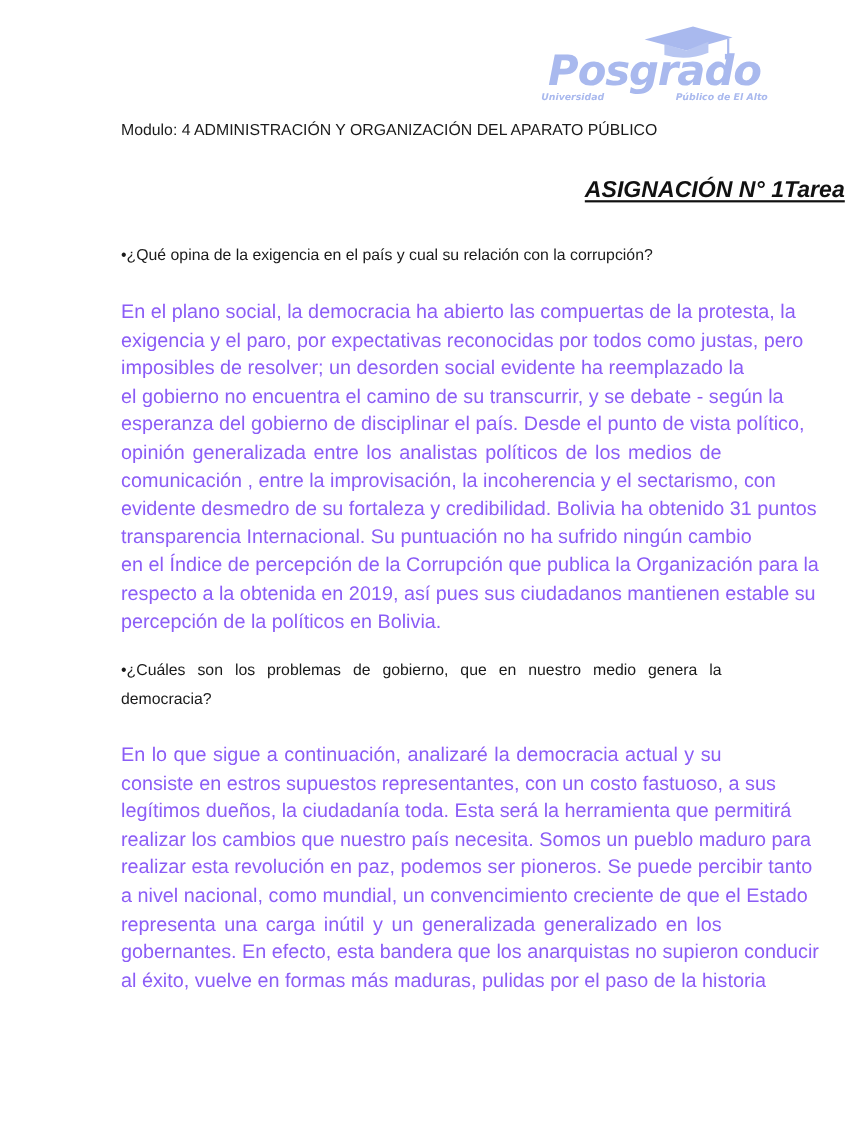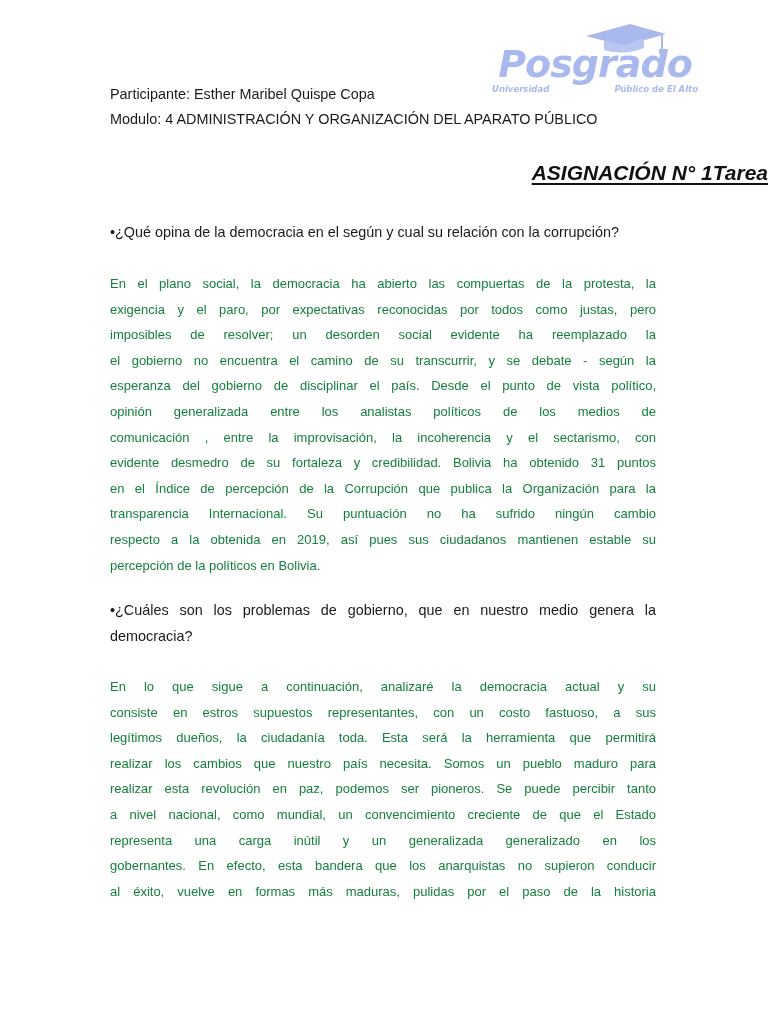--- a/index.html
+++ b/index.html
@@ -87,23 +87,23 @@
       text-decoration: underline;
       text-underline-offset: 3px;
       text-decoration-thickness: 1.5px;
       color: #111111;
       white-space: nowrap;
     }
     .para {
       position: absolute;
       left: 110px;
       width: 546px;
-      font-size: 13px;
+      font-size: 18px;
       line-height: 25.6px;
-      color: #15803d;
+      color: #8b5cf6;
       text-align: justify;
       margin: 0;
     }
     .question {
       position: absolute;
       left: 110px;
       width: 546px;
       font-size: 14.4px;
       line-height: 25.6px;
       color: #1a1a1a;
@@ -133,40 +133,39 @@
       <line x1="84" y1="13" x2="84" y2="28" stroke="#a9b9ee" stroke-width="2"></line>
       <rect x="81" y="27" width="6" height="5" fill="#a9b9ee"></rect>
     </svg>
     <div class="logo-word">Posgrado</div>
     <div class="logo-sub">
       <span>Universidad</span>
       <span>Público de El Alto</span>
     </div>
   </div>
 
-  <div class="meta-line" style="top:85px;">Participante: Esther Maribel Quispe Copa</div>
   <div class="meta-line" style="top:110px;">Modulo: 4 ADMINISTRACIÓN Y ORGANIZACIÓN DEL APARATO PÚBLICO</div>
 
   <div class="title">ASIGNACIÓN N° 1Tarea</div>
 
   <div class="question" style="top:220px;">
-    <span class="line last">•¿Qué opina de la democracia en el según y cual su relación con la corrupción?</span>
+    <span class="line last">•¿Qué opina de la exigencia en el país y cual su relación con la corrupción?</span>
   </div>
 
   <div class="para" style="top:271px;">
     <span class="line">En el plano social, la democracia ha abierto las compuertas de la protesta, la</span>
     <span class="line">exigencia y el paro, por expectativas reconocidas por todos como justas, pero</span>
     <span class="line">imposibles de resolver; un desorden social evidente ha reemplazado la</span>
     <span class="line">el gobierno no encuentra el camino de su transcurrir, y se debate - según la</span>
     <span class="line">esperanza del gobierno de disciplinar el país. Desde el punto de vista político,</span>
     <span class="line">opinión generalizada entre los analistas políticos de los medios de</span>
     <span class="line">comunicación , entre la improvisación, la incoherencia y el sectarismo, con</span>
     <span class="line">evidente desmedro de su fortaleza y credibilidad. Bolivia ha obtenido 31 puntos</span>
+    <span class="line">transparencia Internacional. Su puntuación no ha sufrido ningún cambio</span>
     <span class="line">en el Índice de percepción de la Corrupción que publica la Organización para la</span>
-    <span class="line">transparencia Internacional. Su puntuación no ha sufrido ningún cambio</span>
     <span class="line">respecto a la obtenida en 2019, así pues sus ciudadanos mantienen estable su</span>
     <span class="line last">percepción de la políticos en Bolivia.</span>
   </div>
 
   <div class="question" style="top:598px;">
     <span class="line">•¿Cuáles son los problemas de gobierno, que en nuestro medio genera la</span>
     <span class="line last">democracia?</span>
   </div>
 
   <div class="para" style="top:674px;">

